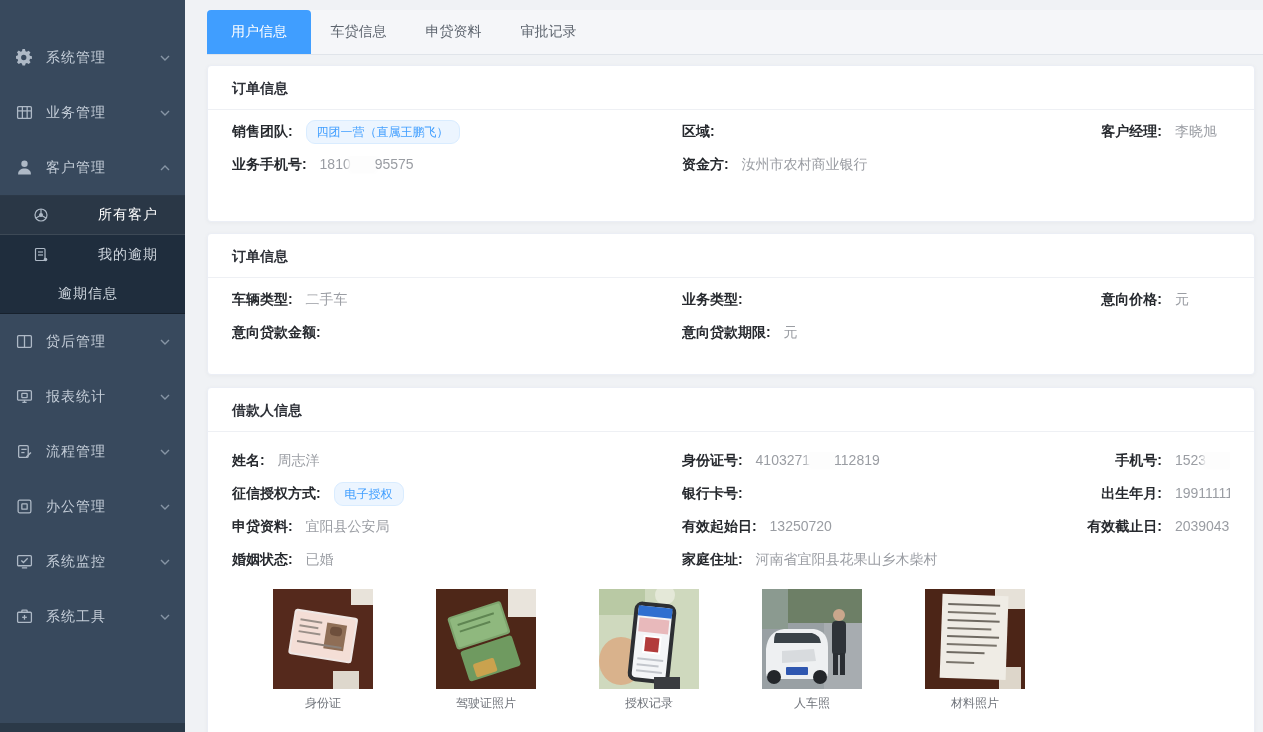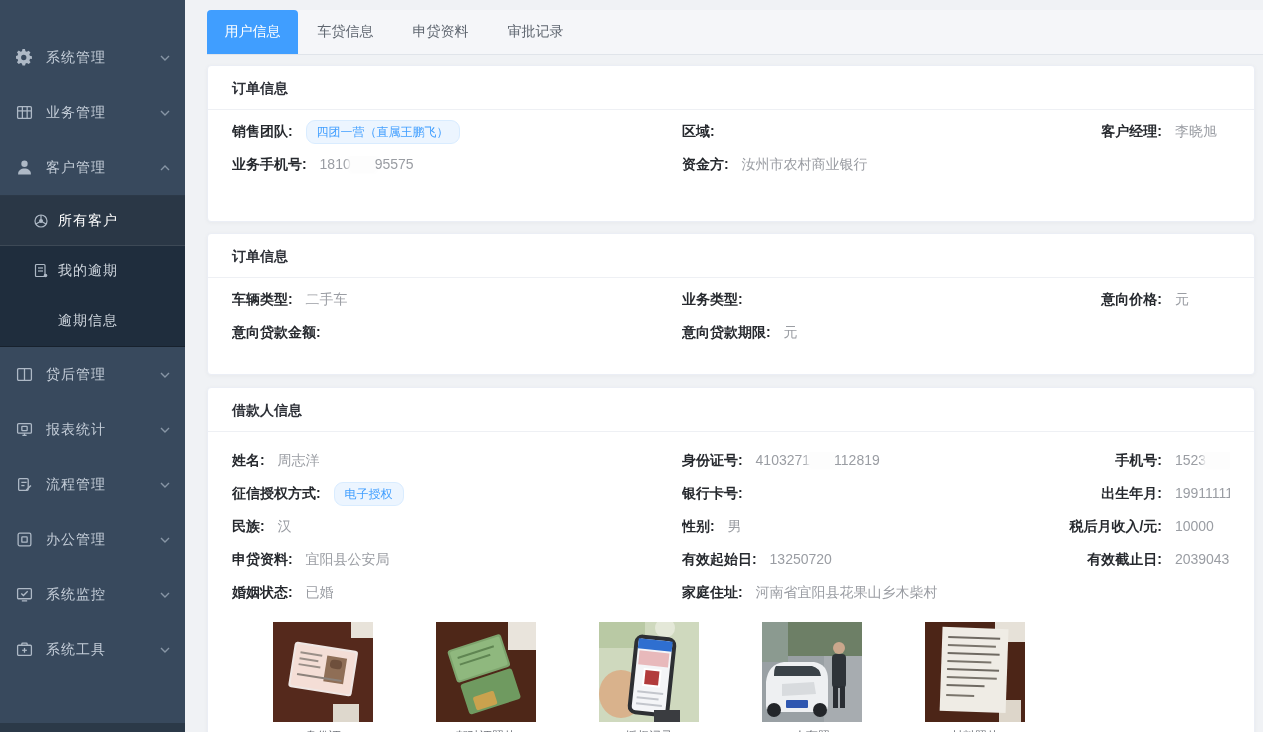--- a/index.html
+++ b/index.html
@@ -19,42 +19,42 @@
   .menu-item {
     height:55px; display:flex; align-items:center;
     padding:0 14px 0 16px; cursor:pointer; position:relative;
     font-size:14px; letter-spacing:1px;
   }
   .menu-item .mi-icon { width:17px; height:17px; margin-right:13px; flex:0 0 17px; color:#aeb9c6; }
   .menu-item .mi-label { flex:1; }
   .menu-item .chev { width:12px; height:12px; color:#8795a5; }
   .submenu { background:#1f2d3d; border-top:1px solid rgba(255,255,255,0.06); border-bottom:1px solid rgba(0,0,0,0.25); }
   .submenu-item {
-    height:50px; display:flex; align-items:center;
-    padding-left:33px; cursor:pointer; font-size:14px; color:#cfd6de; letter-spacing:1px;
+    height:39px; display:flex; align-items:center;
+    padding-left:33px; cursor:pointer; font-size:14px; color:#cfd6de; letter-spacing:1px;gap:40px;
   }
   .submenu-item.active { background:rgba(255,255,255,0.05); border-bottom:1px solid rgba(255,255,255,0.09); color:#ffffff; }
   .submenu-item .mi-icon { width:16px; height:16px; margin-right:9px; color:#aeb9c6; }
   .submenu-item.no-icon { padding-left:58px; }
   .sidebar-footer { position:absolute; left:0; bottom:0; width:100%; height:9px; background:rgba(0,0,0,0.22); }
   svg { display:block; }
 
   
   .main { position:absolute; left:185px; top:0; right:0; bottom:0; }
   .tabbar {
     position:absolute; left:22px; right:0; top:10px; height:45px;
     background:#f5f6f9; border-bottom:1px solid #e0e4ea;
     display:flex; align-items:stretch;
   }
   .tab {
     width:95px; display:flex; align-items:center; justify-content:center;
     font-size:14px; color:#5f6670; cursor:pointer;
   }
   .tab.active {
-    width:91px; background:#409eff; color:#ffffff;
+    width:104px; background:#409eff; color:#ffffff;
     border-radius:4px 4px 0 0;
   }
 
   .card {
     position:absolute; left:22px; right:8px;
     background:#ffffff; border:1px solid #ebeef5; border-radius:4px;
     box-shadow:0 1px 4px rgba(0,0,0,0.04);
   }
   .card-title {
     padding:14px 24px 11px; font-weight:bold; font-size:14px; color:#2e3138;
@@ -366,34 +366,20 @@
           <span class="lbl">征信授权方式:</span>
           <span class="tag">电子授权</span>
         </div>
         <div class="field">
           <span class="lbl">银行卡号:</span>
           <span></span>
         </div>
         <div class="field col3">
           <span class="lbl">出生年月:</span>
           <span>19911111</span>
-        </div>
-      </div>
-      <div class="row">
-        <div class="field">
-          <span class="lbl">民族:</span>
-          <span>汉</span>
-        </div>
-        <div class="field">
-          <span class="lbl">性别:</span>
-          <span>男</span>
-        </div>
-        <div class="field col3">
-          <span class="lbl">税后月收入/元:</span>
-          <span>10000</span>
         </div>
       </div>
       <div class="row">
         <div class="field">
           <span class="lbl">申贷资料:</span>
           <span>宜阳县公安局</span>
         </div>
         <div class="field">
           <span class="lbl">有效起始日:</span>
           <span>13250720</span>

